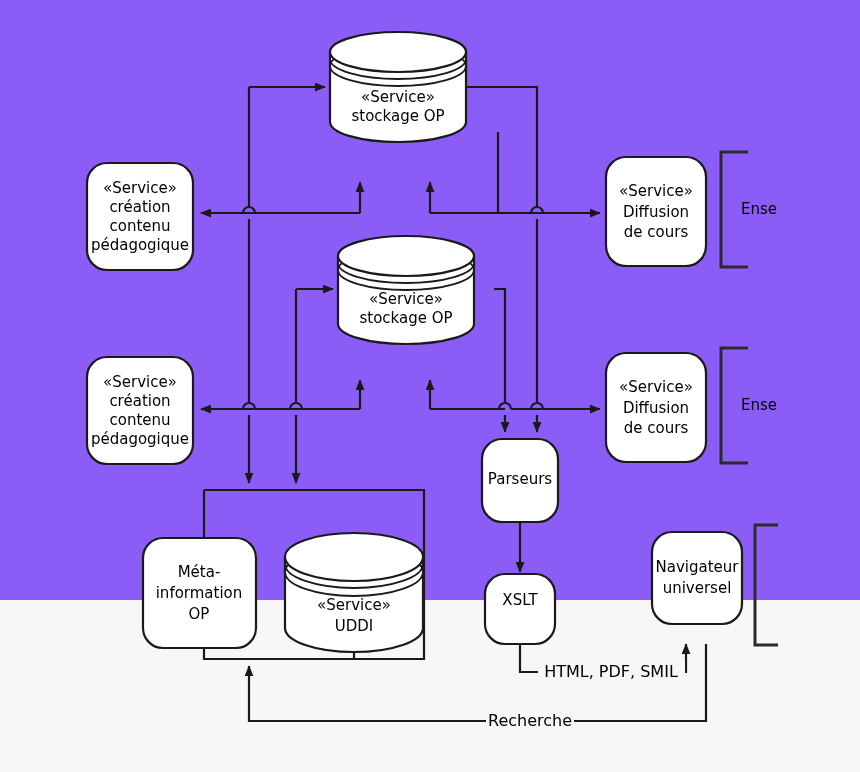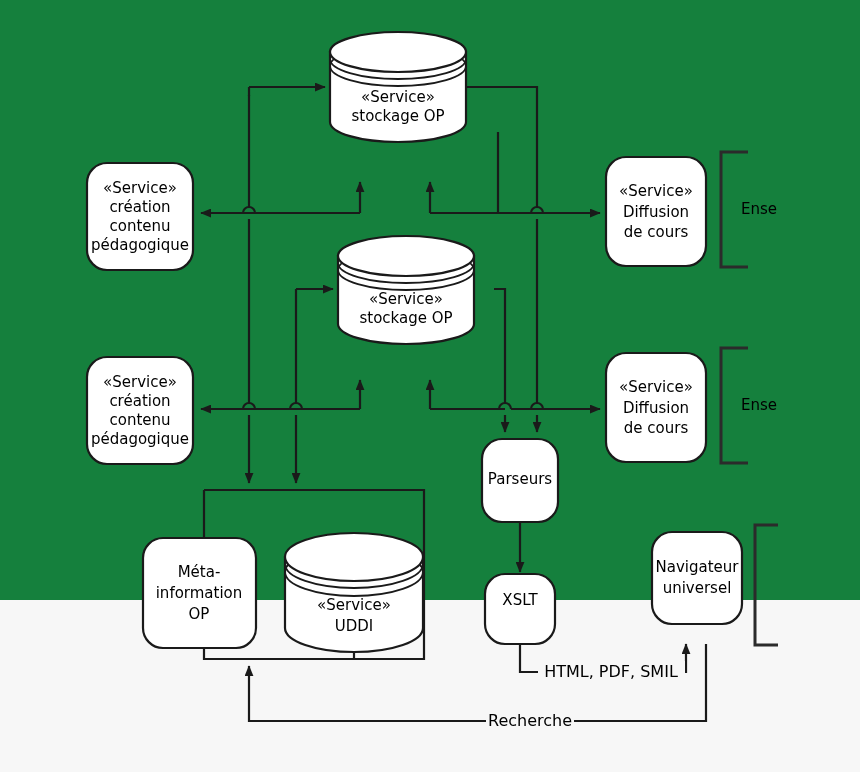--- a/index.html
+++ b/index.html
@@ -10,21 +10,21 @@
   body {
     width: 860px;
     height: 772px;
     font-family: "DejaVu Sans", "Liberation Sans", sans-serif;
     overflow: hidden;
   }
   #diagram-root {
     position: relative;
     width: 860px;
     height: 600px;
-    background: #15803d;
+    background: #8b5cf6;
   }
   svg#diagram-svg {
     position: absolute;
     left: 0; top: 0;
     width: 860px;
     height: 772px;
   }
   .node-shape {
     fill: #ffffff;
     stroke: #1a1a1a;

